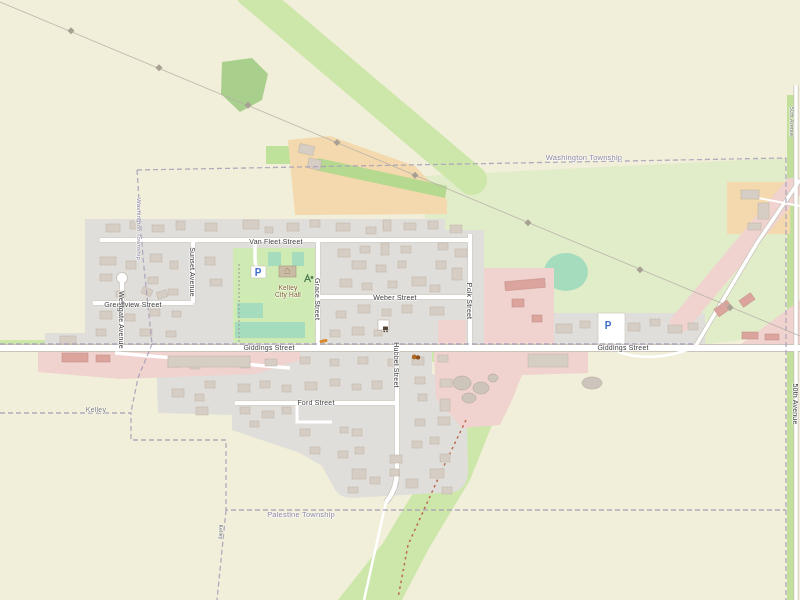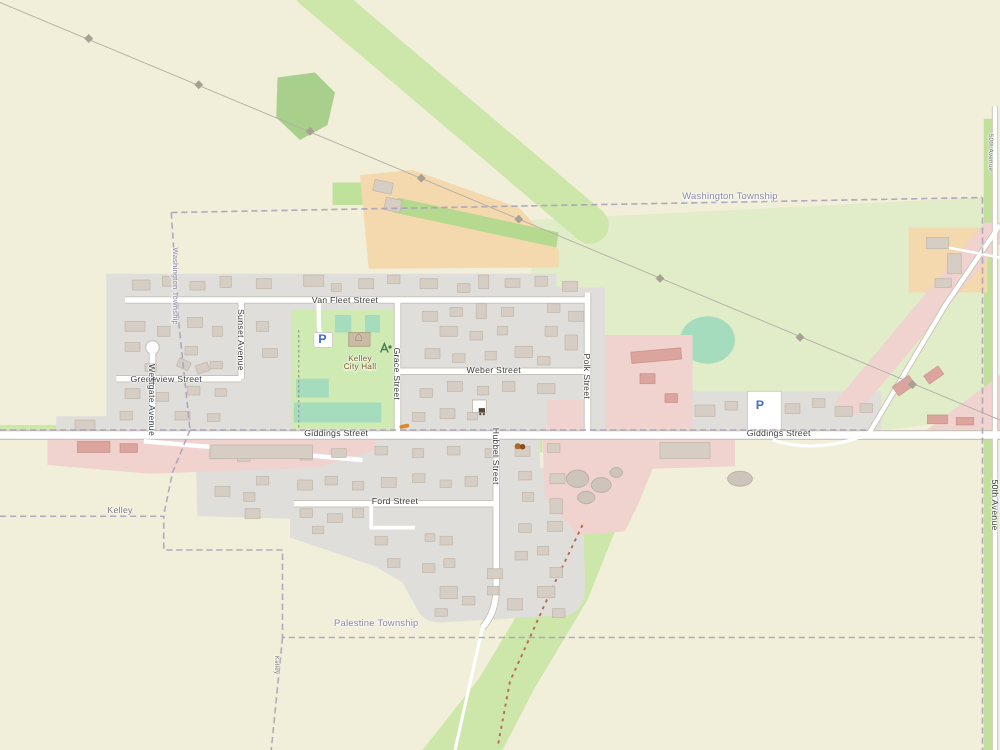--- a/index.html
+++ b/index.html
@@ -292,21 +292,21 @@
 <div class="label v" style="left:192px;top:272px">Sunset Avenue</div>
 <div class="label v" style="left:121px;top:320px">Westgate Avenue</div>
 <div class="label v" style="left:317px;top:299px">Grace Street</div>
 <div class="label v" style="left:469px;top:301px">Polk Street</div>
 <div class="label v" style="left:396px;top:365px">Hubbel Street</div>
 <div class="label v" style="left:795px;top:404px">50th Avenue</div>
 <div class="label v tiny" style="left:792px;top:122px">50th Avenue</div>
 
 <div class="label admin" style="left:584px;top:157px">Washington Township</div>
 <div class="label admin v" style="left:139px;top:229px;font-size:6px">Washington Township</div>
-<div class="label admin" style="left:301px;top:498px">Palestine Township</div>
+<div class="label admin" style="left:301px;top:514px">Palestine Township</div>
 <div class="label place" style="left:96px;top:409px">Kelley</div>
 <div class="label place v tiny" style="left:221px;top:532px">Kelley</div>
 
 <div class="label poi" style="left:288px;top:291px">Kelley City Hall</div>
 
 <div class="picon" style="left:258px;top:272px">P</div>
 <div class="picon" style="left:608px;top:325px">P</div>
 <div class="gicon townhall" style="left:287px;top:270px">⌂</div>
 <div class="gicon church" style="left:123px;top:305px">†</div>
 <div class="gicon" style="left:303px;top:273px">

